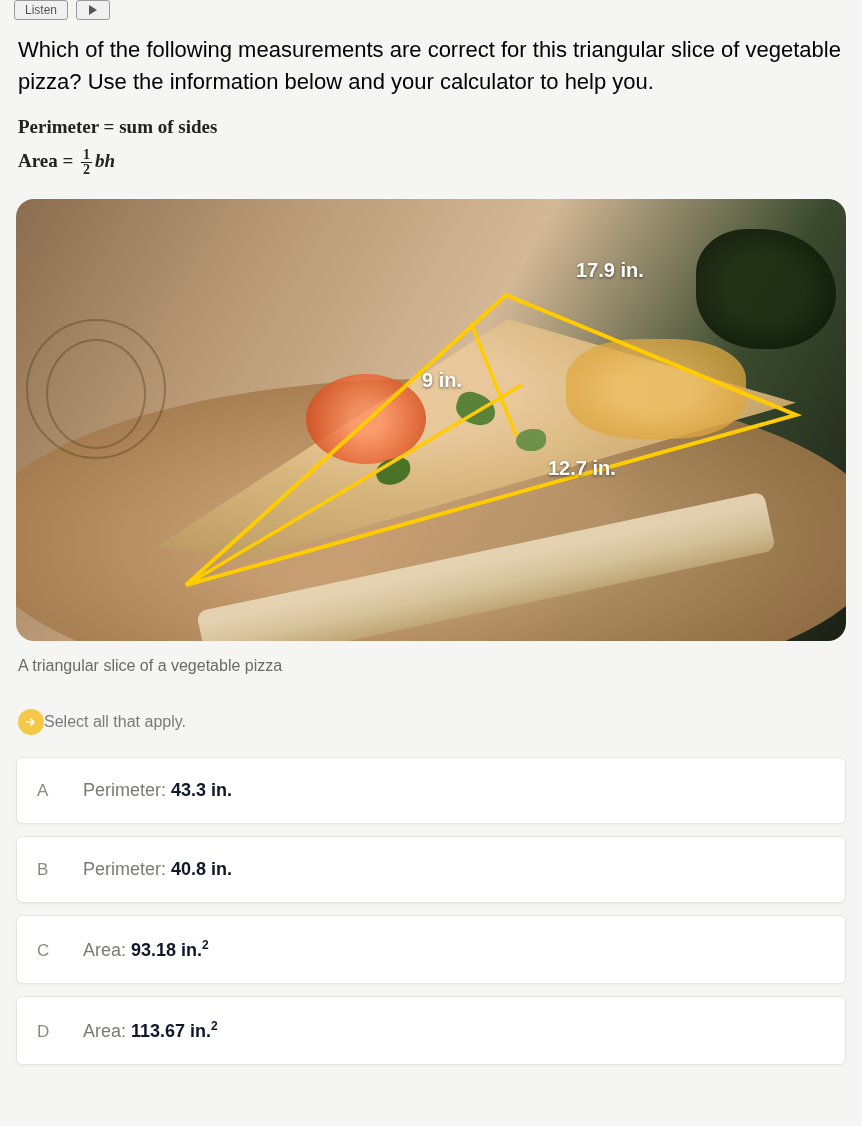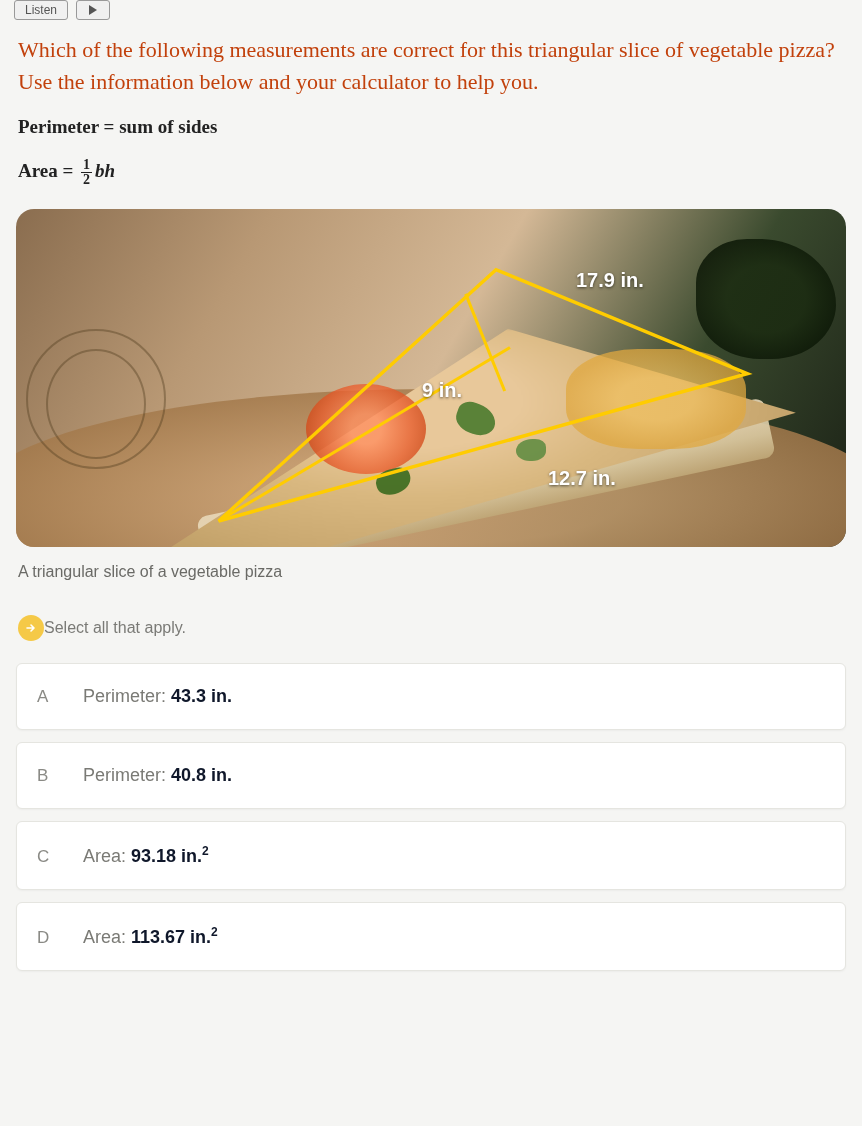--- a/index.html
+++ b/index.html
@@ -25,23 +25,22 @@
     }
     .play-btn {
       width: 34px;
       display: flex;
       align-items: center;
       justify-content: center;
     }
     .question-text {
       padding: 6px 18px 14px 18px;
       font-size: 22px;
-      color: #c2410c;
+      color: #000000;
       line-height: 1.45;
-      font-family: Liberation Serif, serif;
     }
     .formula {
       padding: 4px 18px;
       font-size: 19px;
       font-weight: 600;
       color: #222;
       font-family: Georgia, serif;
     }
     .formula .frac {
       display: inline-block;
@@ -50,21 +49,21 @@
       font-size: 14px;
       margin: 0 3px;
     }
     .formula .frac .num { display: block; border-bottom: 1px solid #222; padding: 0 2px; line-height: 1; }
     .formula .frac .den { display: block; padding: 0 2px; line-height: 1; }
     .image-container {
       margin: 18px 16px 6px 16px;
       position: relative;
       border-radius: 18px;
       overflow: hidden;
-      height: 338px;
+      height: 442px;
       background: linear-gradient(120deg, #8a6d4f 0%, #b89874 25%, #d4b896 50%, #3a4a2e 75%, #1a2015 100%);
     }
     .board {
       position: absolute;
       left: -40px; right: -40px; bottom: -60px; top: 180px;
       background: radial-gradient(ellipse at center, #c49a6c 30%, #a47a4c 70%);
       border-radius: 50%;
       opacity: 0.85;
     }
     .pizza-crust {
@@ -180,21 +179,21 @@
     <svg width="10" height="10" viewBox="0 0 10 10">
         <polygon points="1,0 9,5 1,10" fill="#555"></polygon>
       </svg>
   </div>
 </div>
 
 <div class="question-text">Which of the following measurements are correct for this triangular slice of vegetable pizza? Use the information below and your calculator to help you.</div>
 
 <div class="formula">Perimeter = sum of sides</div>
 
-<div class="formula" style="margin-top:12px;">
+<div class="formula" style="margin-top:2px;">
   <span>Area = </span><span class="frac"><span class="num">1</span><span class="den">2</span></span><span style="font-style:italic;">bh</span>
 </div>
 
 <div class="image-container">
   <div class="board"></div>
   <div class="dark-leaves"></div>
   <div class="wire"></div>
   <div class="wire wire2"></div>
   <div class="crust-edge"></div>
   <div class="pizza-crust"></div>

